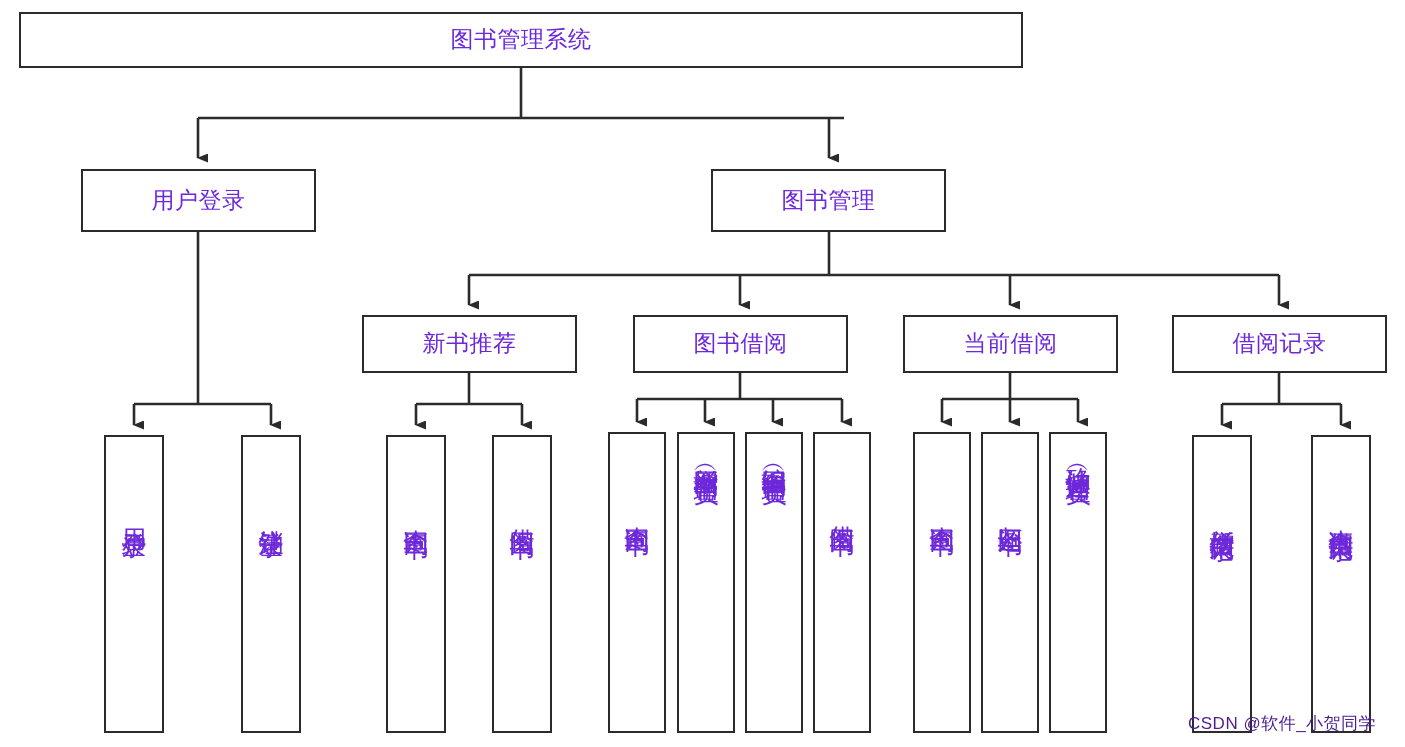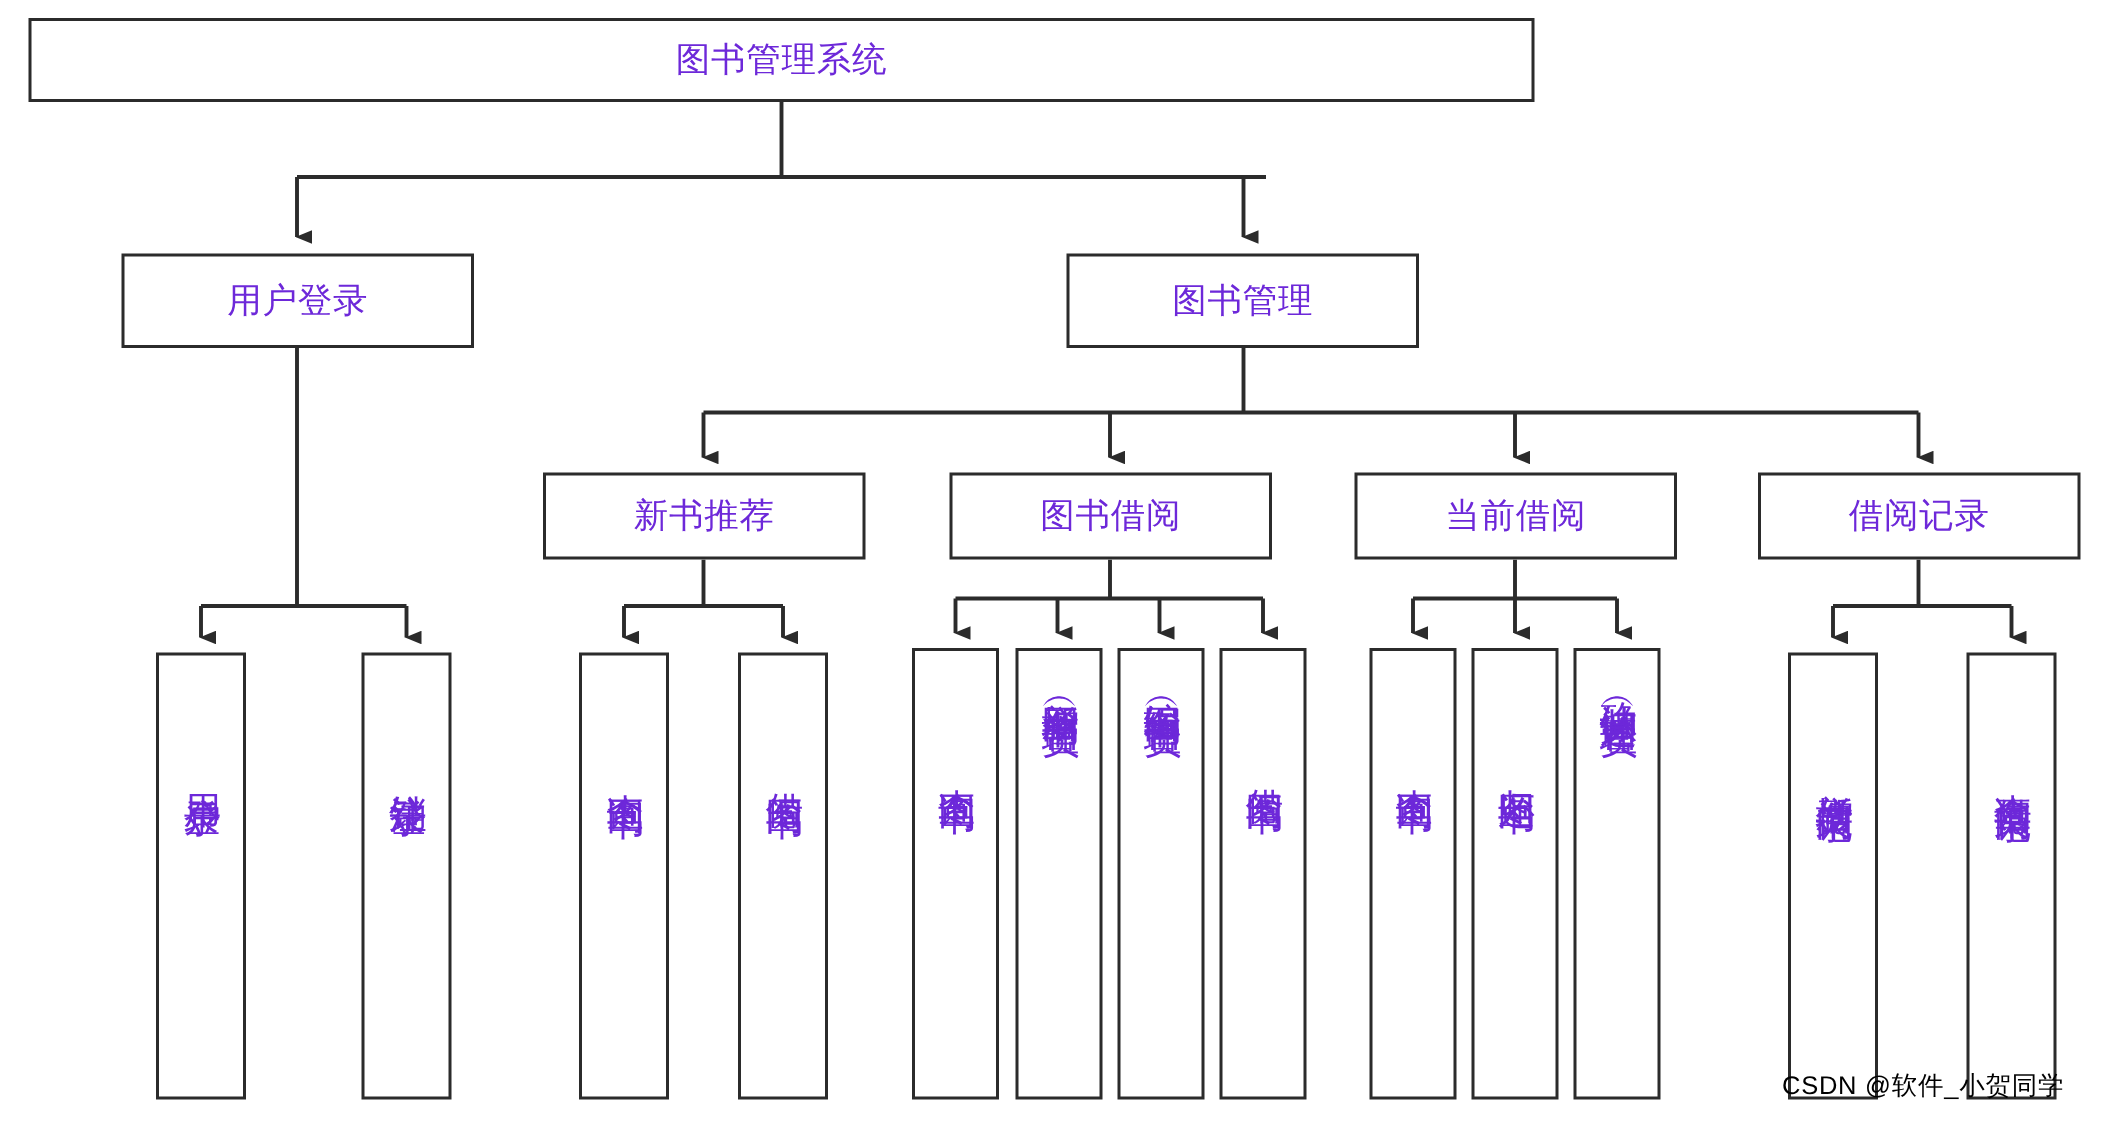--- a/index.html
+++ b/index.html
@@ -64,21 +64,21 @@
     margin-top: 62px;
   }
   .node.vertical.top .node-label {
     margin-top: 4px;
   }
   .watermark {
     position: absolute;
     left: 1188px;
     top: 712px;
     font-size: 17px;
-    color: #000000;
+    color: #4c1d95;
     white-space: nowrap;
     letter-spacing: 0.5px;
   }
 </style>
 </head>
 <body>
 
 <div id="diagram-root">
 
   <svg class="edges" viewBox="0 0 1405 747">

